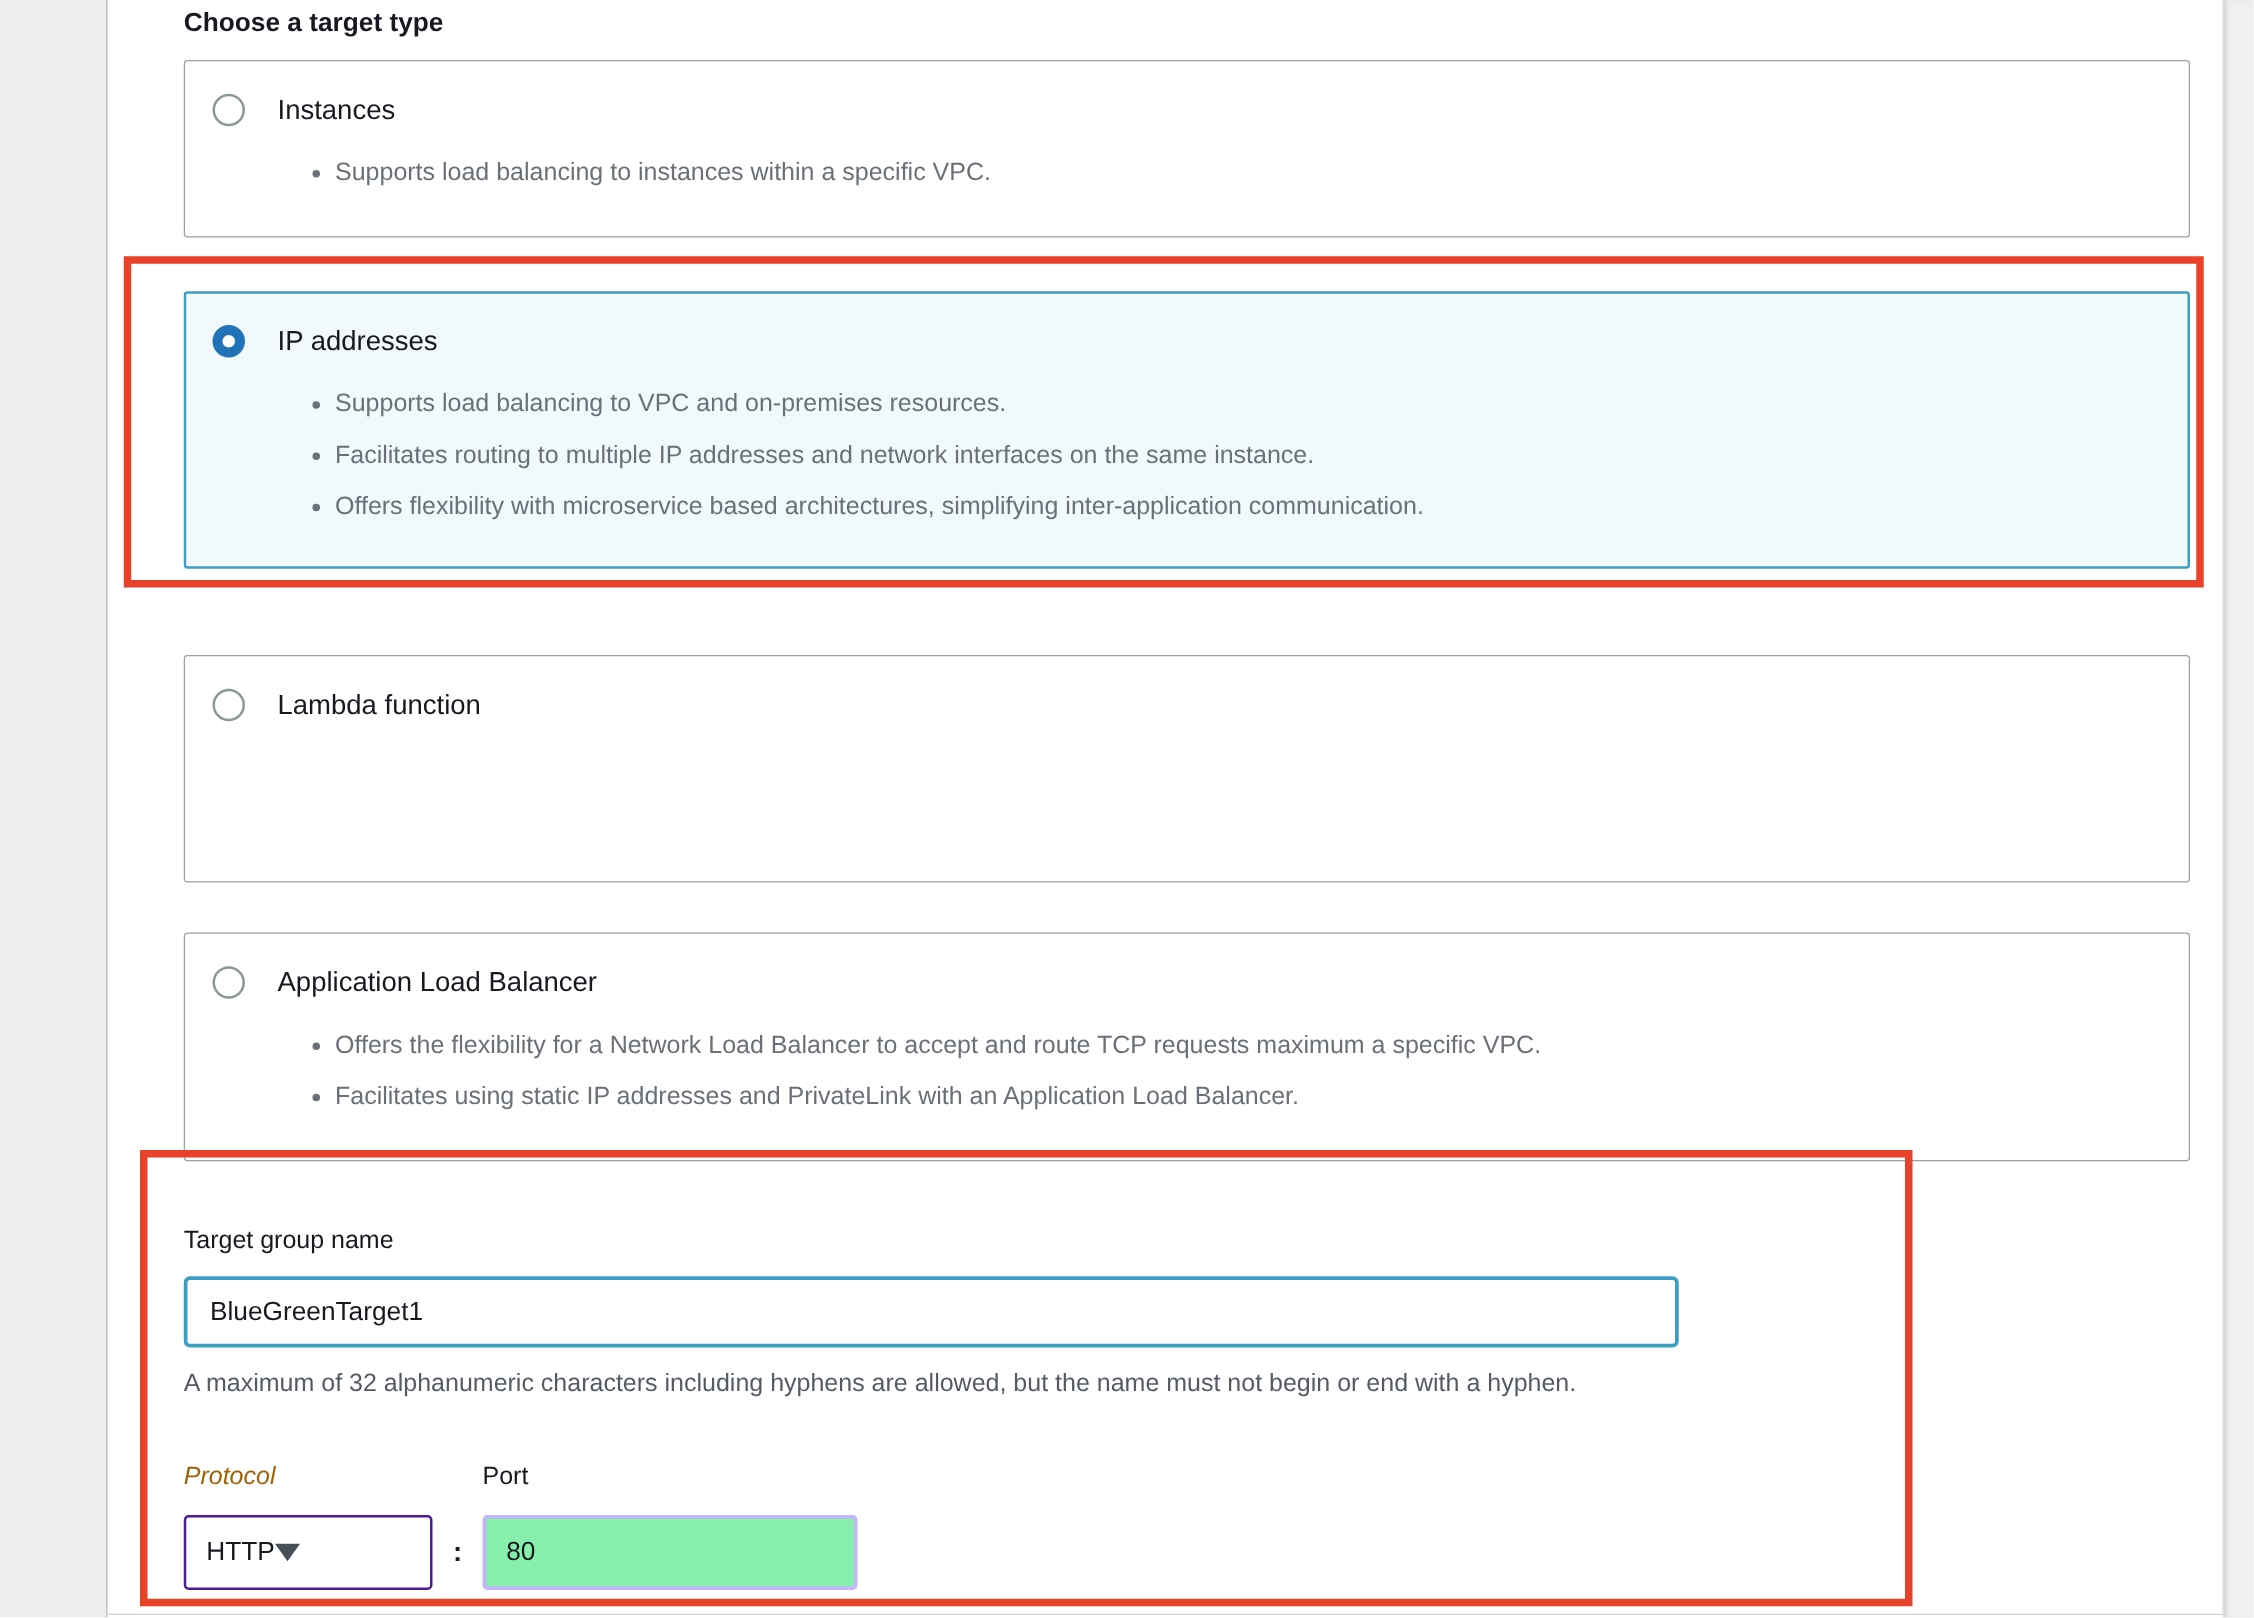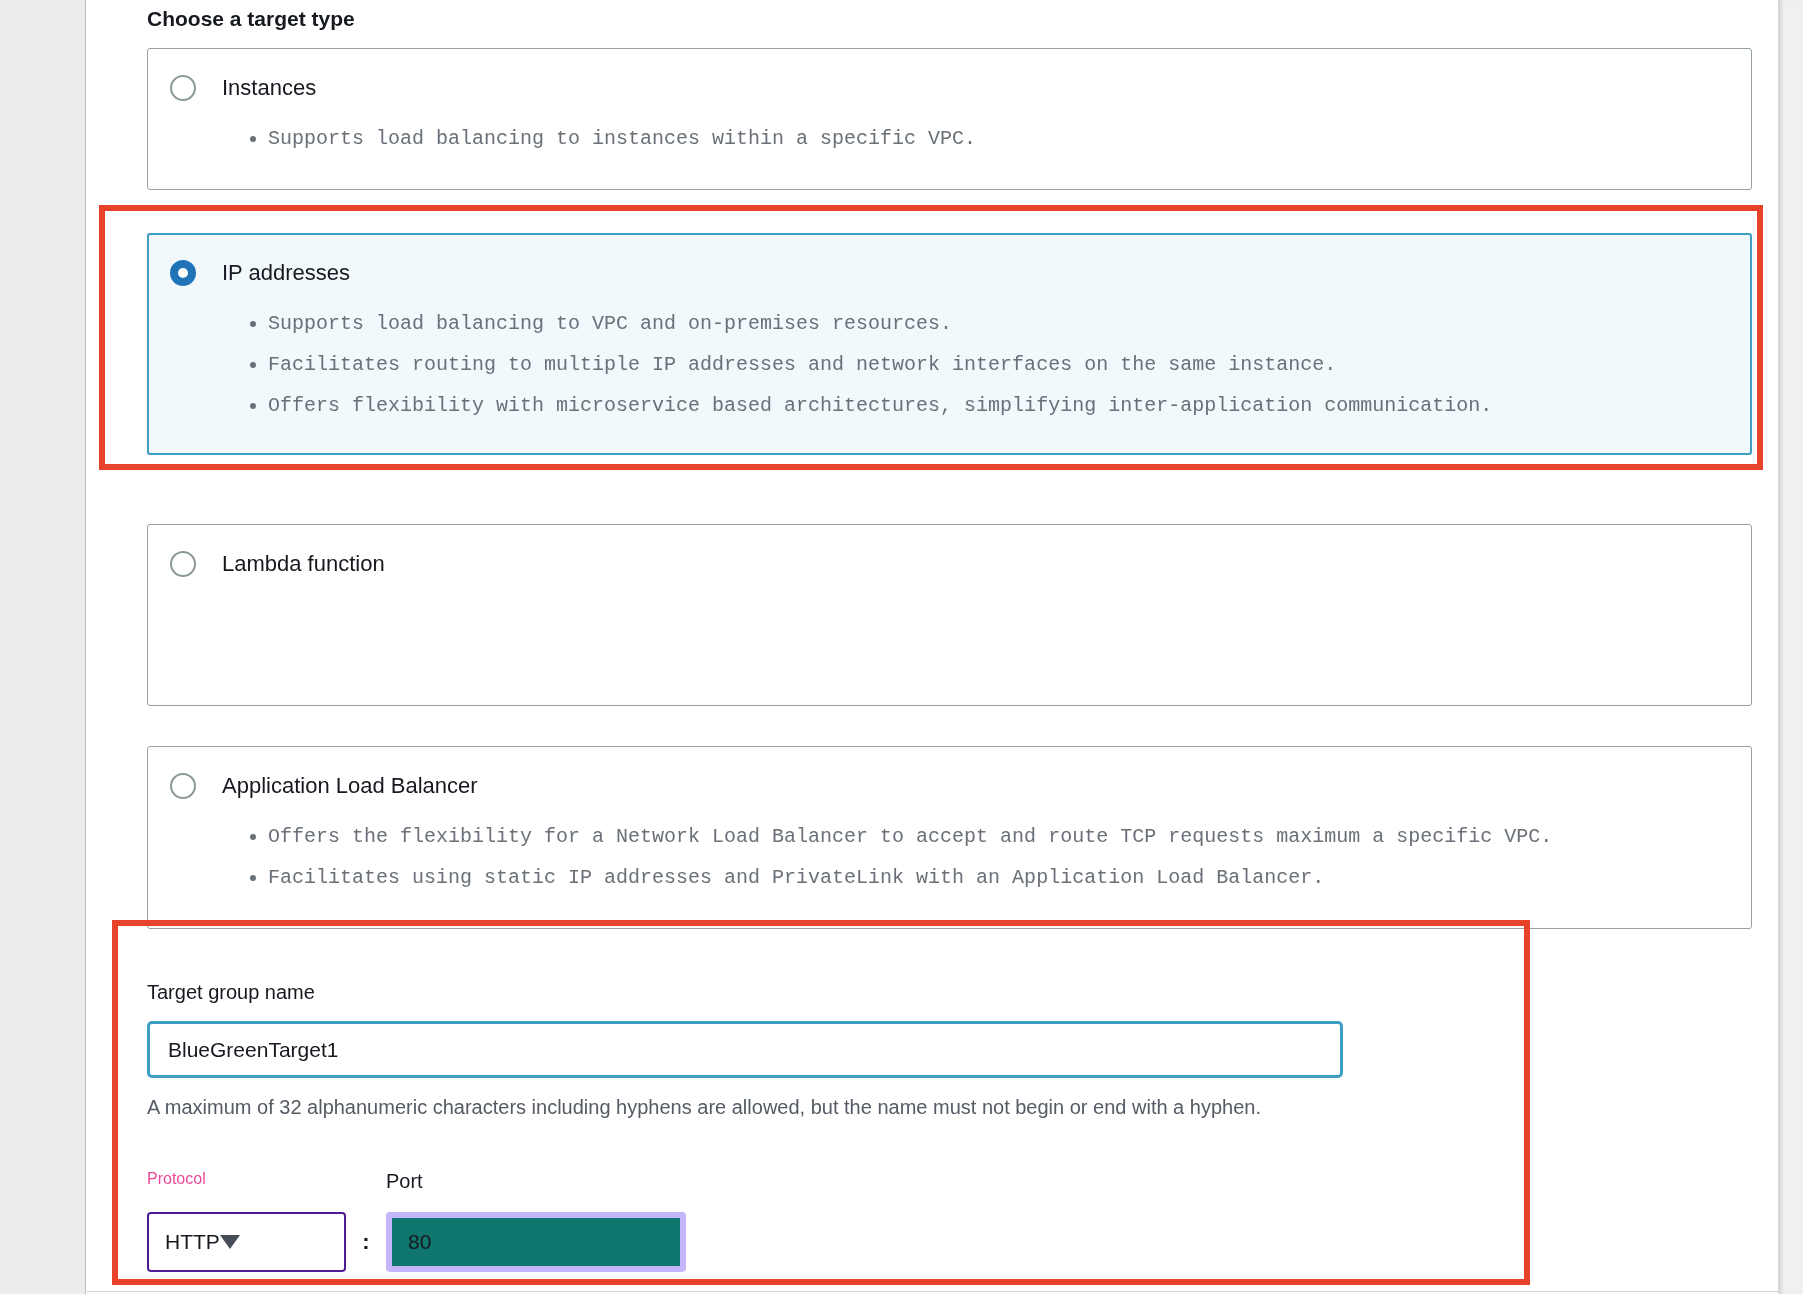--- a/index.html
+++ b/index.html
@@ -42,51 +42,51 @@
   .card-ip            { margin-top: 43px; height: 222px; }
   .card-lambda        { margin-top: 69px; height: 182px; }
   .card-alb           { margin-top: 40px; height: 183px; }
   .card-head { display: flex; align-items: center; }
   .radio {
     width: 26px; height: 26px; border-radius: 50%; flex: 0 0 26px;
     border: 2px solid #8b9899; background: #ffffff;
   }
   .radio.checked { border: 8px solid #2173b8; }
   .card-title { margin-left: 26px; font-size: 22px; line-height: 30px; color: #16191f; }
-  .card ul { margin: 15px 0 0 0; padding-left: 98px; font-family: Liberation Mono, monospace; }
+  .card ul { margin: 15px 0 0 0; padding-left: 98px; }
   .card li {
     font-size: 20px; line-height: 41px; color: #697077; list-style: disc;
   }
   .field-label { margin-top: 50px; font-size: 20px; line-height: 26px; color: #16191f; }
   .name-input {
     display: block; margin-top: 16px; width: 1196px; height: 57px;
     border: 3px solid #3e9fc3; border-radius: 5px;
     padding: 0 18px; font-size: 21px; color: #16191f; background: #ffffff;
     font-family: "Liberation Sans", sans-serif; outline: none;
   }
   .helper-text { margin-top: 16px; font-size: 20px; line-height: 26px; color: #545b64; }
   .labels-row { margin-top: 50px; display: flex; }
-  .labels-row .protocol-label { width: 239px; font-size: 16px; color: #ec4899; }
+  .labels-row .protocol-label { width: 239px; font-size: 20px; color: #a16207; font-style: italic; }
   .labels-row .port-label { font-size: 20px; color: #16191f; }
   .controls-row { margin-top: 19px; display: flex; align-items: center; height: 60px; }
   .protocol-select {
     width: 199px; height: 60px; border: 2px solid #4c1d95; border-radius: 4px;
     background: #ffffff; display: flex; align-items: center; justify-content: flex-start;
     padding: 0 18px 0 16px; cursor: pointer;
   }
   .protocol-select .value { font-size: 21px; color: #16191f; }
   .dropdown-arrow {
     width: 0; height: 0;
     border-left: 10px solid transparent; border-right: 10px solid transparent;
     border-top: 14px solid #454d56;
   }
   .colon-separator { width: 40px; text-align: center; font-size: 22px; font-weight: 700; color: #16191f; }
   .port-input {
-    width: 300px; height: 60px; border: 6px solid #c4b5fd; border-radius: 4px;
-    padding: 0 16px; font-size: 21px; color: #16191f; background: #0f766e;
+    width: 300px; height: 60px; border: 3px solid #c4b5fd; border-radius: 4px;
+    padding: 0 16px; font-size: 21px; color: #16191f; background: #86efac;
     font-family: "Liberation Sans", sans-serif; outline: none;
   }
   .annotation-box {
     position: absolute; border: 6px solid #e8432a; pointer-events: none; z-index: 5;
   }
   .annotation-1 { left: 99px;  top: 205px; width: 1664px; height: 265px; }
   .annotation-2 { left: 112px; top: 920px; width: 1418px; height: 365px; }
   .bottom-hairline {
     position: absolute; left: 87px; top: 1291px; width: 1691px; height: 1px;
     background: #ccd3d3;

